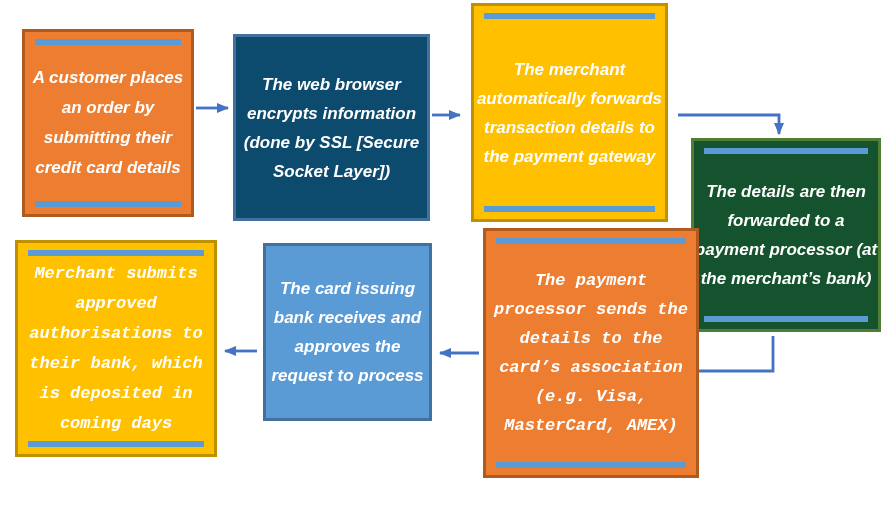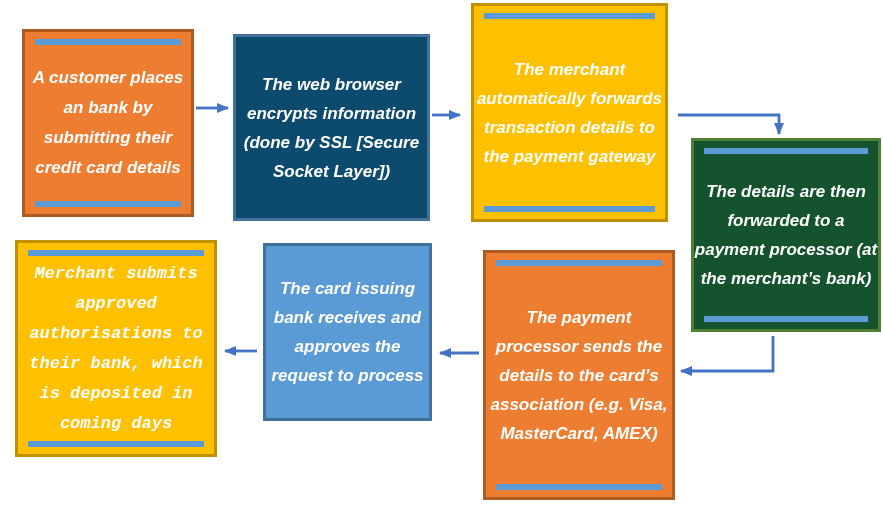--- a/index.html
+++ b/index.html
@@ -41,21 +41,21 @@
     height: 6px;
   }
   .accent-top { top: 7px; }
   .accent-bottom { bottom: 7px; }
 
   
   .box-0 { left: 22px;  top: 29px;  width: 172px; height: 188px; }
   .box-1 { left: 233px; top: 34px;  width: 197px; height: 187px; }
   .box-2 { left: 471px; top: 3px;   width: 197px; height: 219px; }
   .box-3 { left: 691px; top: 138px; width: 190px; height: 194px; }
-  .box-4 { left: 483px; top: 250px; width: 192px; height: 250px; }
+  .box-4 { left: 483px; top: 228px; width: 216px; height: 250px; font-family: Liberation Mono, monospace; }
   .box-5 { left: 263px; top: 243px; width: 169px; height: 178px; }
   .box-6 { left: 15px;  top: 240px; width: 202px; height: 217px; }
   .box-6 .box-text { line-height: 30px; font-family: Liberation Mono, monospace; }
   .box-0 .box-text { line-height: 30px; }
 </style>
 </head>
 <body>
 
 <div class="canvas">
 
@@ -68,21 +68,21 @@
     <path class="conn-line" d="M196,108 H228" fill="none" stroke-width="2.8" marker-end="url(#arrowhead)" stroke="#4472C4"></path>
     <path class="conn-line" d="M432,115 H460" fill="none" stroke-width="2.8" marker-end="url(#arrowhead)" stroke="#4472C4"></path>
     <path class="conn-line" d="M678,115 H779 V134" fill="none" stroke-width="2.8" stroke-linejoin="miter" marker-end="url(#arrowhead)" stroke="#4472C4"></path>
     <path class="conn-line" d="M773,336 V371 H681" fill="none" stroke-width="2.8" stroke-linejoin="miter" marker-end="url(#arrowhead)" stroke="#4472C4"></path>
     <path class="conn-line" d="M479,353 H440" fill="none" stroke-width="2.8" marker-end="url(#arrowhead)" stroke="#4472C4"></path>
     <path class="conn-line" d="M257,351 H225" fill="none" stroke-width="2.8" marker-end="url(#arrowhead)" stroke="#4472C4"></path>
   </svg>
 
   <div class="box box-0" style="background: rgb(237, 125, 49); border-color: rgb(174, 90, 33);">
     <span class="accent accent-top" style="background: rgb(91, 155, 213);"></span>
-    <p class="box-text" style="color: rgb(255, 255, 255);">A customer places an bank by submitting their credit card details</p>
+    <p class="box-text" style="color: rgb(255, 255, 255);">A customer places an order by submitting their credit card details</p>
     <span class="accent accent-bottom" style="background: rgb(91, 155, 213);"></span>
   </div>
 
   <div class="box box-1" style="background: #0c4a6e; border-color: rgb(65, 113, 156);">
     <p class="box-text" style="color: rgb(255, 255, 255);">The web browser encrypts information (done by SSL [Secure Socket Layer])</p>
   </div>
 
   <div class="box box-2" style="background: rgb(255, 192, 0); border-color: rgb(191, 144, 0);">
     <span class="accent accent-top" style="background: rgb(91, 155, 213);"></span>
     <p class="box-text" style="color: rgb(255, 255, 255);">The merchant automatically forwards transaction details to the payment gateway</p>

